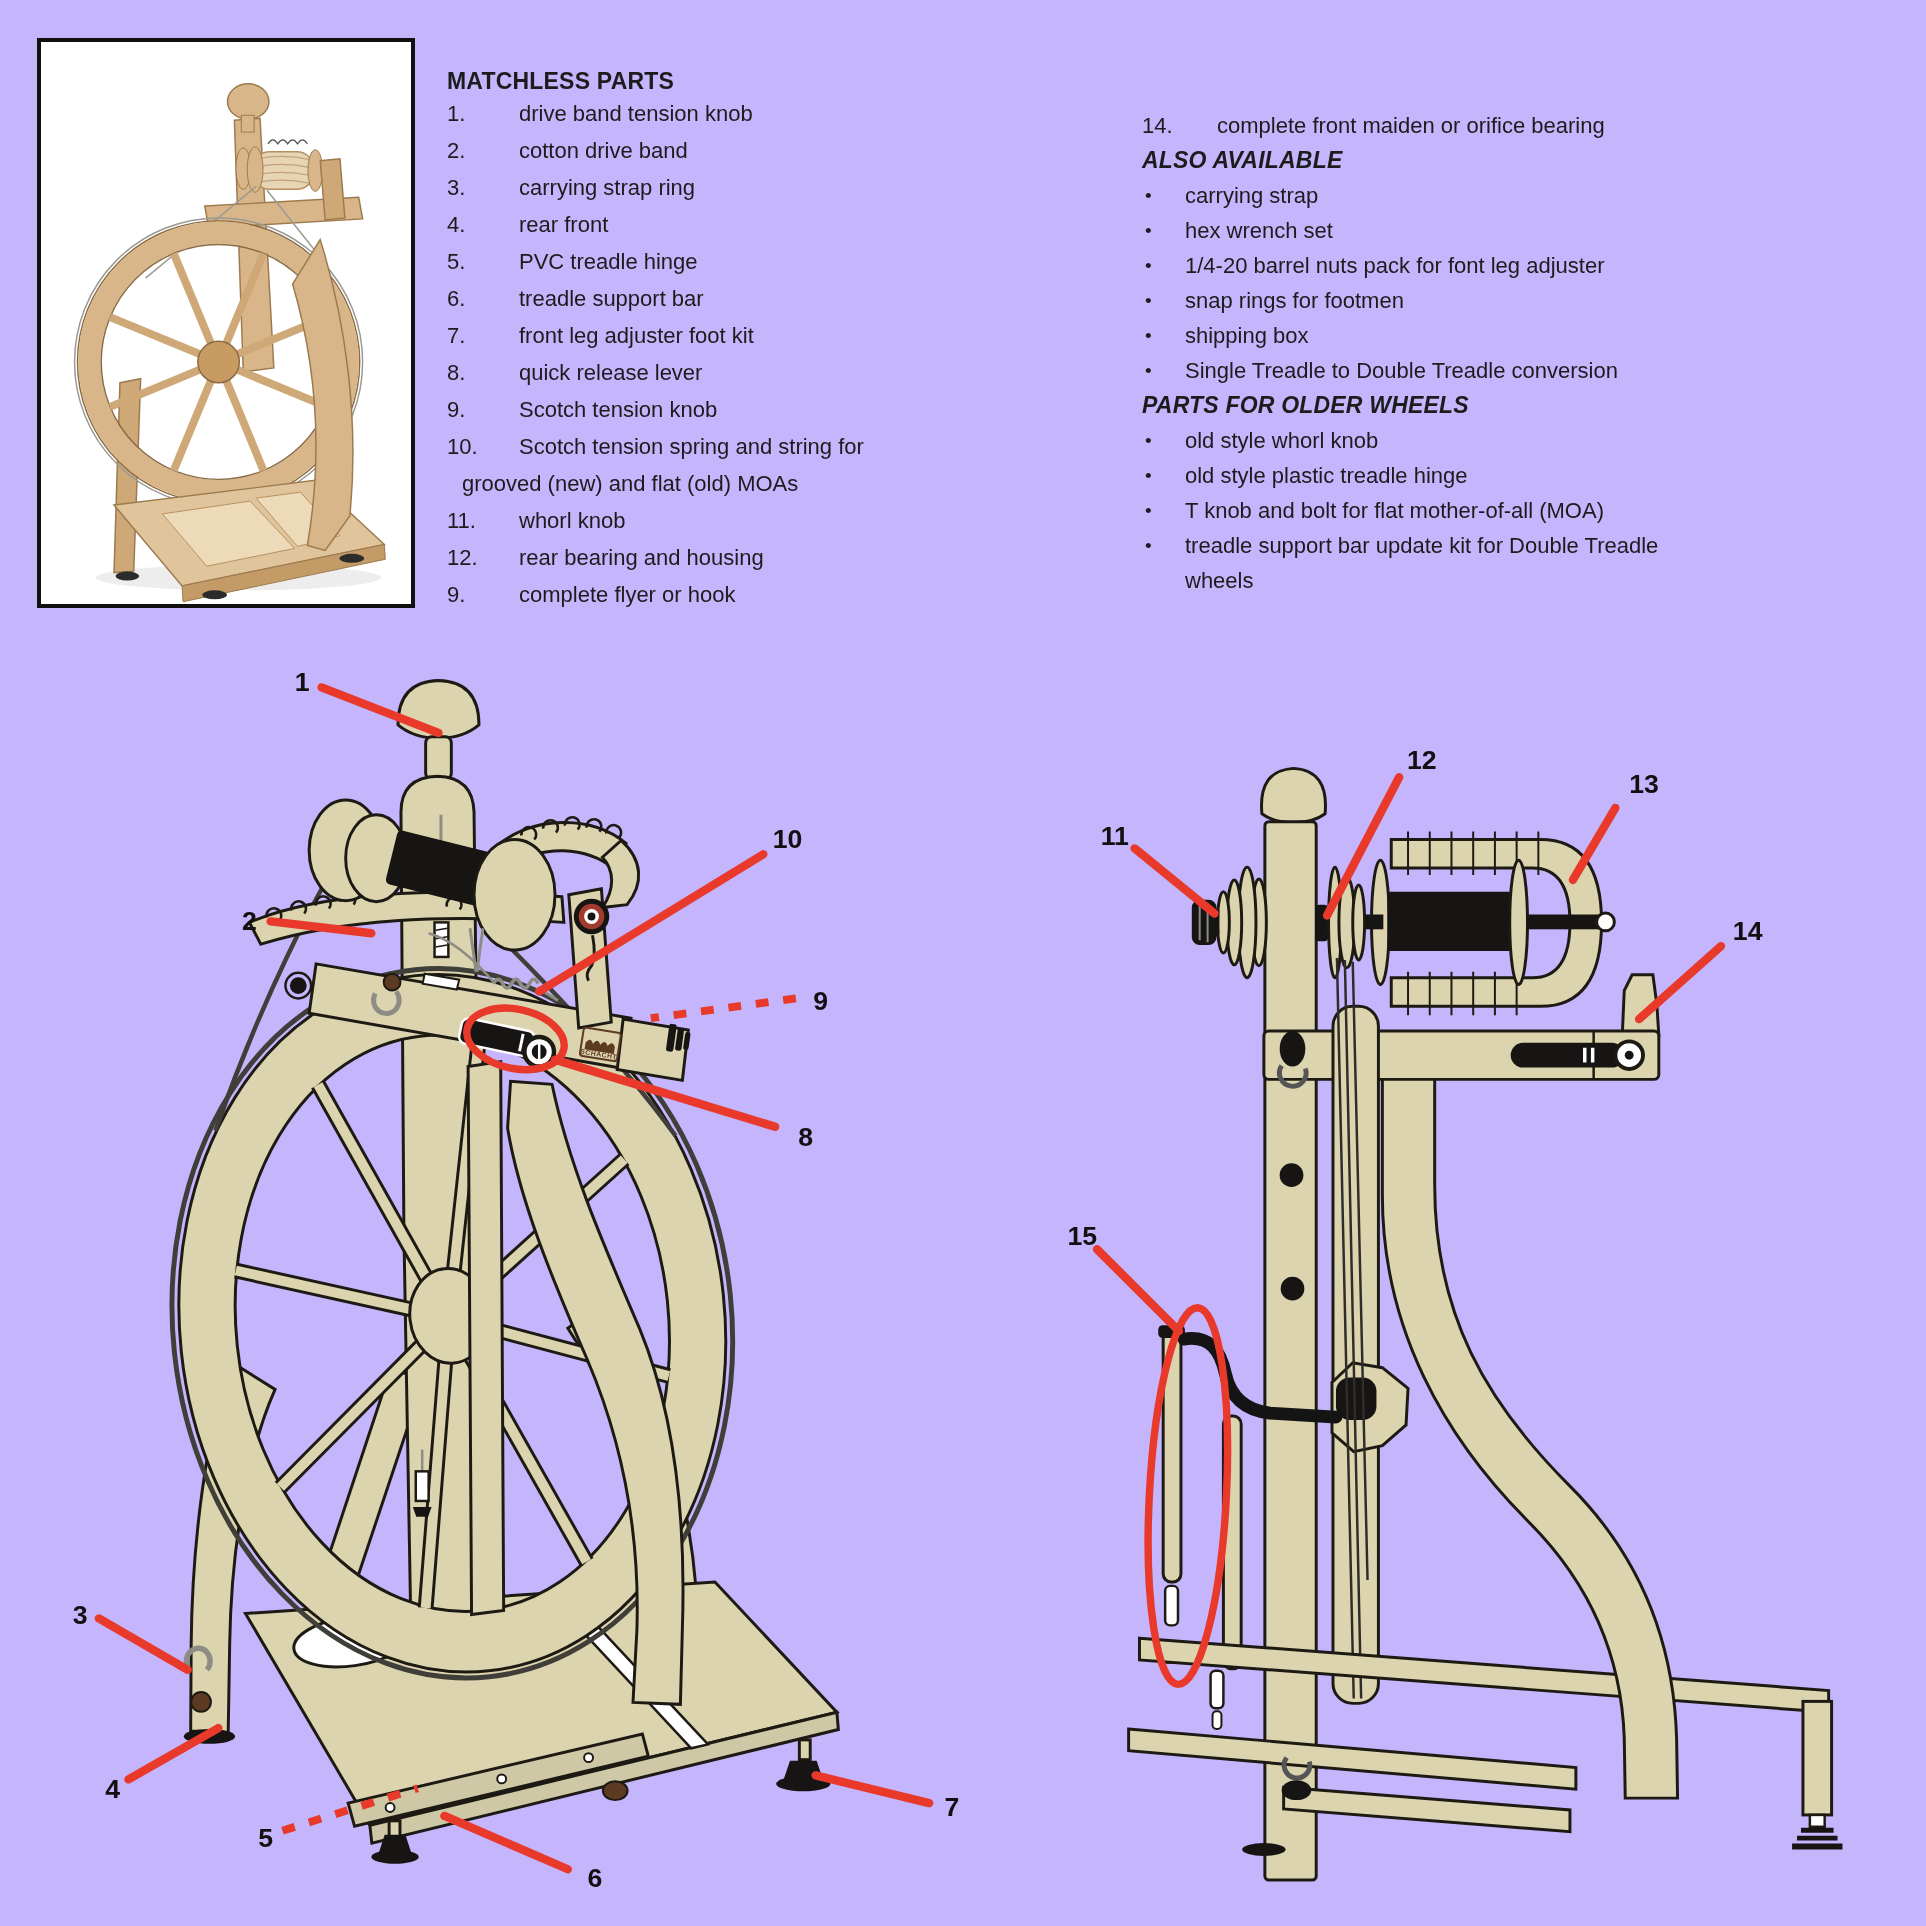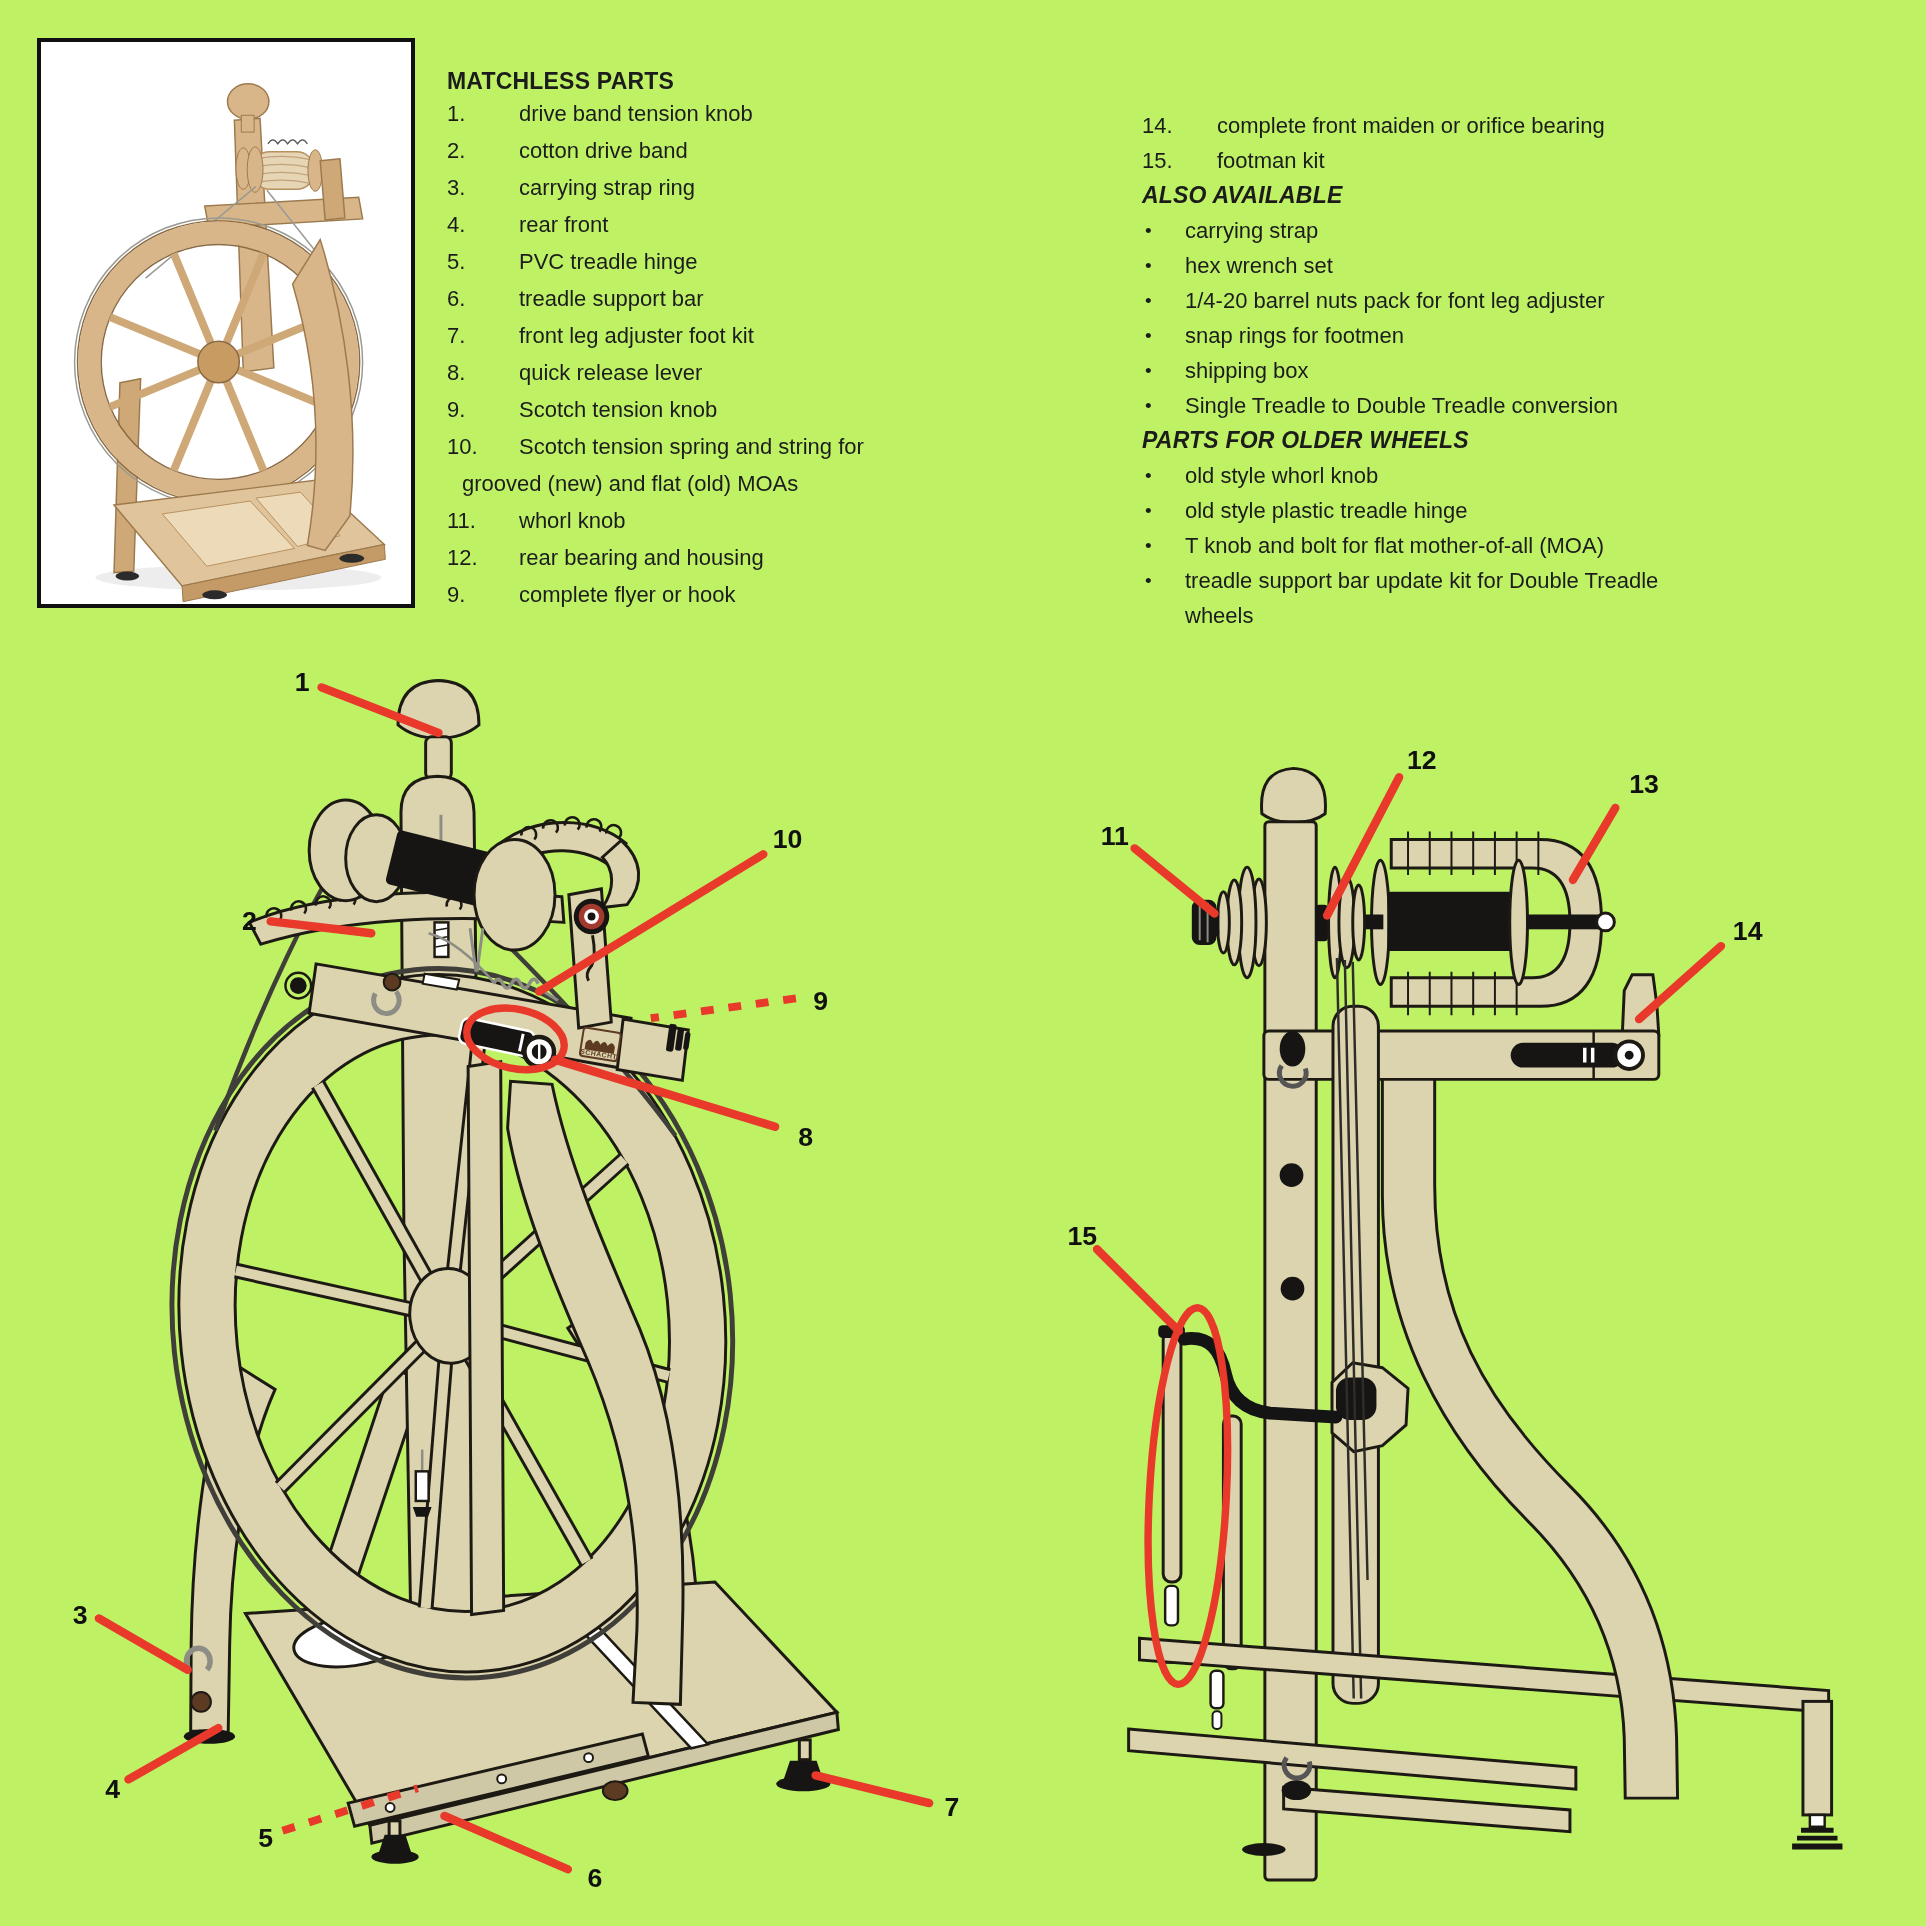--- a/index.html
+++ b/index.html
@@ -1,16 +1,16 @@
 <!DOCTYPE html>
 <html style="font-size:8px"><head>
 <meta charset="utf-8">
 <style>
   html,body{margin:0;padding:0;background:#fff;}
-  #canvas{position:relative;width:1926px;height:1926px;background:#bef264;overflow:hidden;
+  #canvas{position:relative;width:1926px;height:1926px;background:#c4b5fd;overflow:hidden;
           font-family:"Liberation Sans",sans-serif;color:#1c1c1c;}
   
   .list-title{position:absolute;font-weight:bold;font-size:23px;letter-spacing:0.2px;white-space:nowrap;}
   .rows{position:absolute;}
   .row{position:relative;height:37px;line-height:37px;white-space:nowrap;font-size:22px;}
   .row .n{position:absolute;left:0;top:0;}
   .row .t{display:inline-block;}
   .rrow{position:relative;height:35px;line-height:35px;white-space:nowrap;font-size:22px;}
   .rrow .n{position:absolute;left:0;top:0;}
   .hdr{font-weight:bold;font-size:23px;letter-spacing:0.2px;font-style:italic;}
@@ -99,21 +99,20 @@
     <div class="row pl145"><span class="n">9.</span><span class="t">Scotch tension knob</span></div>
     <div class="row pl145"><span class="n">10.</span><span class="t">Scotch tension spring and string for</span></div>
     <div class="row indent"><span class="t">grooved (new) and flat (old) MOAs</span></div>
     <div class="row pl145"><span class="n">11.</span><span class="t">whorl knob</span></div>
     <div class="row pl145"><span class="n">12.</span><span class="t">rear bearing and housing</span></div>
     <div class="row pl145"><span class="n">9.</span><span class="t">complete flyer or hook</span></div>
   </div>
 
   <div class="rows" style="left:1142px;top:108px;width:622px;">
     <div class="rrow pl151"><span class="n">14.</span><span class="t">complete front maiden or orifice bearing</span></div>
-    <div class="rrow pl151"><span class="n">15.</span><span class="t">footman kit</span></div>
     <div class="rrow hdr">ALSO AVAILABLE</div>
     <div class="brow"><span class="b">•</span><span>carrying strap</span></div>
     <div class="brow"><span class="b">•</span><span>hex wrench set</span></div>
     <div class="brow"><span class="b">•</span><span>1/4-20 barrel nuts pack for font leg adjuster</span></div>
     <div class="brow"><span class="b">•</span><span>snap rings for footmen</span></div>
     <div class="brow"><span class="b">•</span><span>shipping box</span></div>
     <div class="brow"><span class="b">•</span><span>Single Treadle to Double Treadle conversion</span></div>
     <div class="rrow hdr">PARTS FOR OLDER WHEELS</div>
     <div class="brow"><span class="b">•</span><span>old style whorl knob</span></div>
     <div class="brow"><span class="b">•</span><span>old style plastic treadle hinge</span></div>

